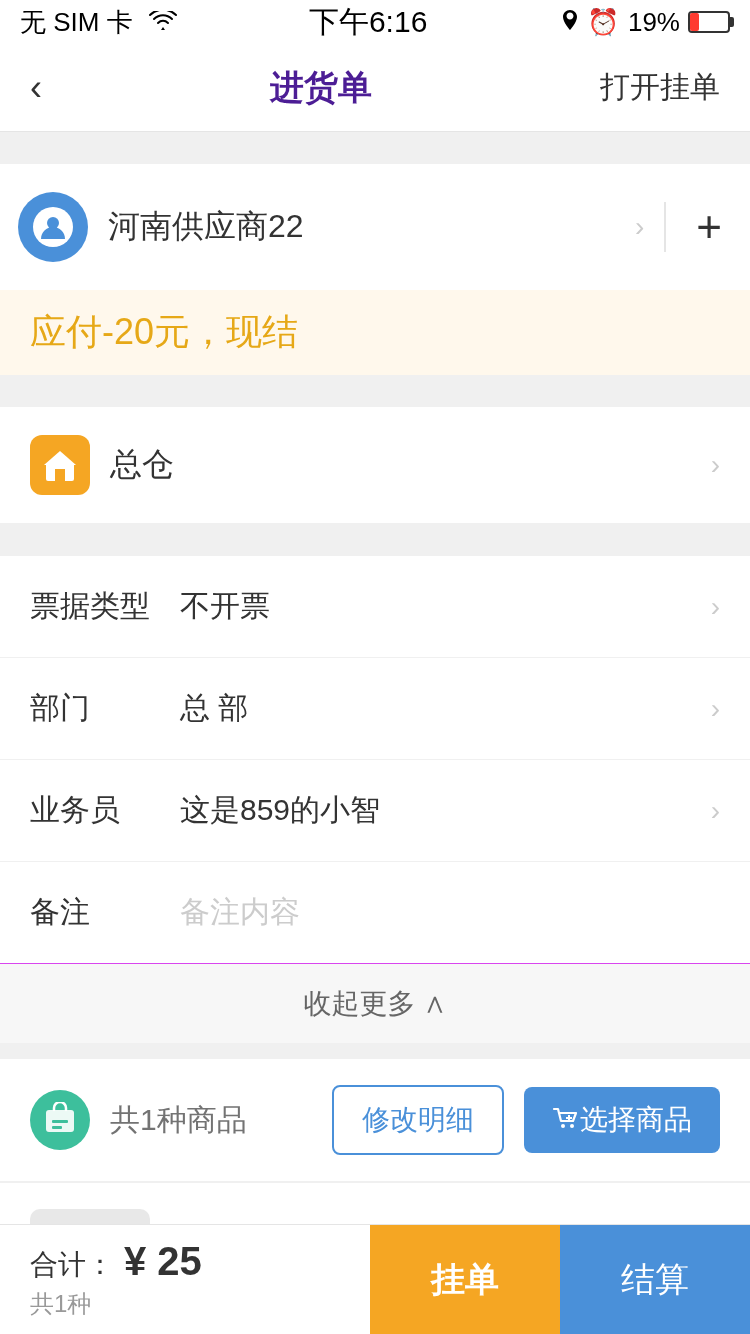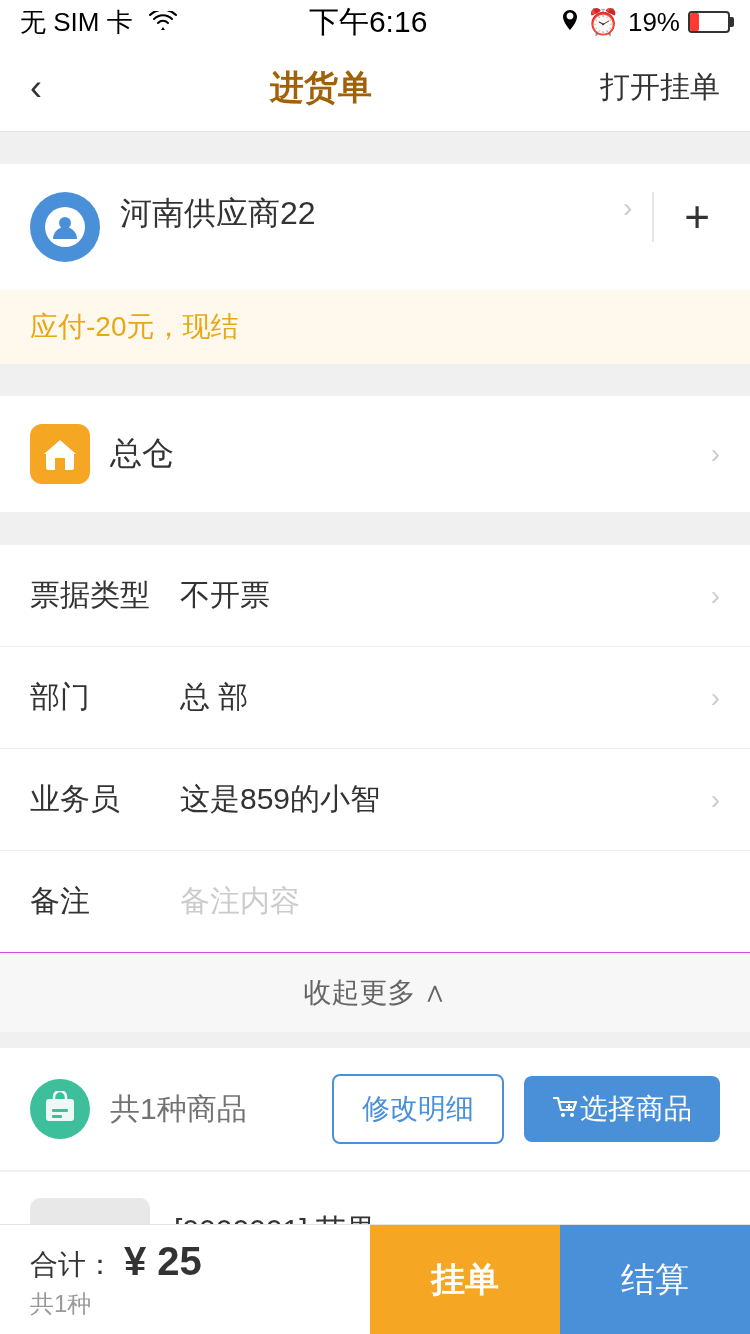--- a/index.html
+++ b/index.html
@@ -79,42 +79,43 @@
       border-bottom: 1px solid #e5e5e5;
     }
     .nav-back {
       font-size: 36px;
       color: #333;
       cursor: pointer;
     }
     .nav-title {
       font-size: 34px;
       font-weight: 600;
-      color: #a16207;
+      color: #4c1d95;
     }
     .nav-action {
       font-size: 30px;
       color: #333;
       cursor: pointer;
     }
 
     
     .section {
       background: #fff;
       margin-top: 16px;
     }
     .section-divider {
       height: 16px;
       background: #f0f0f0;
     }
 
     
     .supplier-row {
       display: flex;
-      padding: 28px 30px;
+      align-items: center;
+      padding: 28px 18px;
       background: #fff;
       border-bottom: none;
     }
     .supplier-avatar {
       width: 70px;
       height: 70px;
       border-radius: 50%;
       background: #4a90d9;
       display: flex;
       align-items: center;
@@ -153,21 +154,21 @@
       font-size: 44px;
       color: #333;
       cursor: pointer;
       padding: 0 10px;
     }
 
     
     .notice-bar {
       background: #fff8ec;
       padding: 18px 30px;
-      font-size: 28px;
+      font-size: 36px;
       color: #e6a817;
     }
 
     
     .warehouse-row {
       display: flex;
       align-items: center;
       padding: 28px 30px;
       background: #fff;
     }

